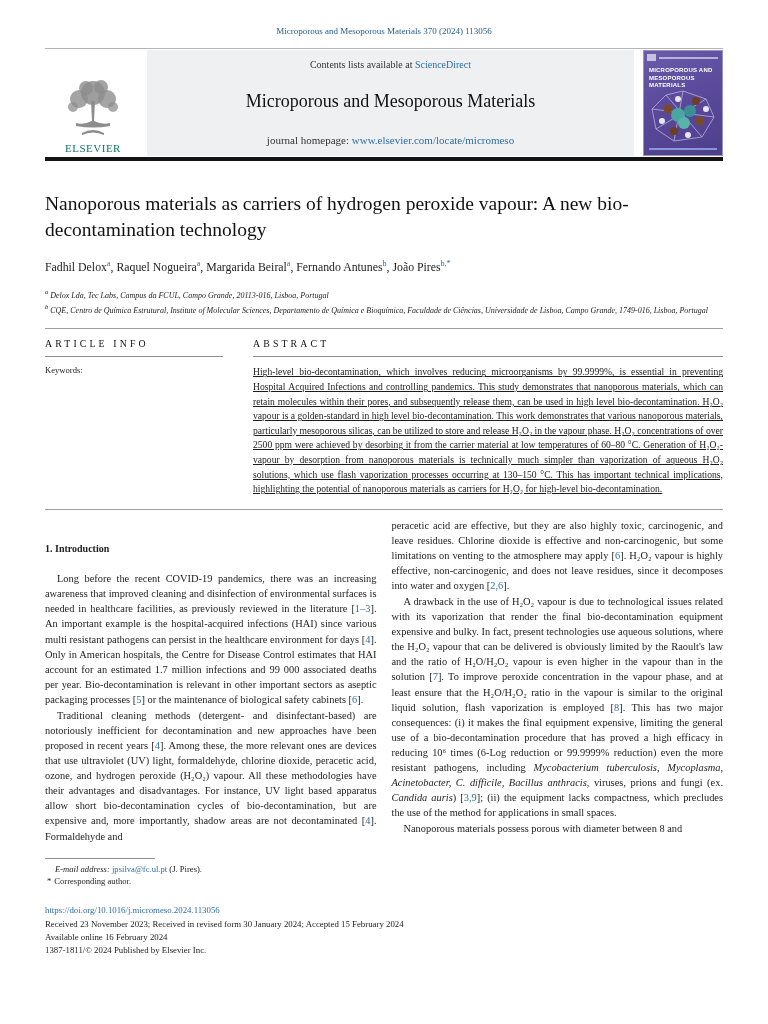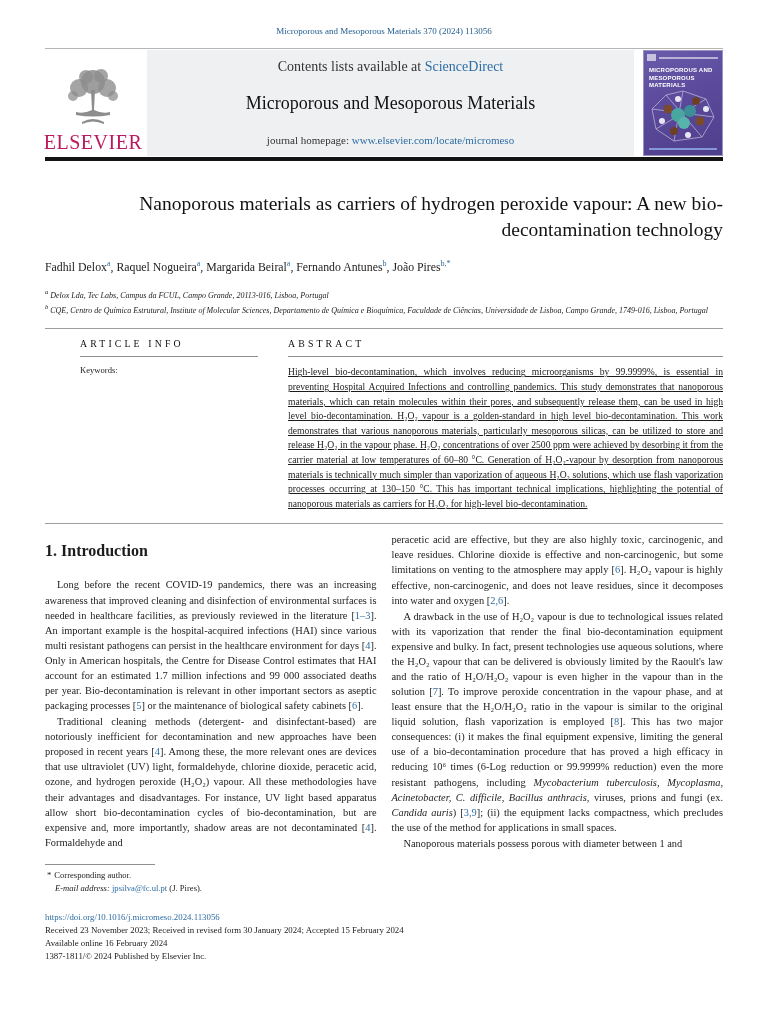--- a/index.html
+++ b/index.html
@@ -12,58 +12,58 @@
   a, .link{color:#2e6da4;text-decoration:none;}
   .cite{color:#2e6da4;}
   .journal-ref{
     text-align:center;font-size:9px;color:#1f5b8d;margin-bottom:12px;
   }
   
   .header-top-rule{border-top:1px solid #b5b5b5;}
   .header-row{display:flex;align-items:stretch;margin-top:1px;}
   .logo-col{width:96px;display:flex;flex-direction:column;align-items:center;justify-content:flex-end;padding:6px 6px 2px 0;}
   .logo-col svg{display:block;}
-  .elsevier-word{font-size:20px;color:#be185d;letter-spacing:0.5px;font-family:"Liberation Serif",serif;margin-top:1px;}
+  .elsevier-word{font-size:11px;color:#0f766e;letter-spacing:0.5px;font-family:"Liberation Serif",serif;margin-top:1px;}
   .gray-box{flex:1;background:#eef0f2;text-align:center;padding:9px 10px 10px;display:flex;flex-direction:column;justify-content:space-between;}
-  .contents-line{font-size:14px;color:#333;}
+  .contents-line{font-size:10px;color:#333;}
   .journal-title{font-size:18px;color:#111;margin:6px 0 8px;}
   .homepage-line{font-size:11px;color:#333;}
   .cover-col{width:80px;margin-left:9px;display:flex;align-items:flex-start;}
   .cover{
     width:78px;height:104px;background:linear-gradient(160deg,#6a5bab 0%,#5b4a9b 45%,#4e3f8c 100%);
     border:1px solid #9a93c2;position:relative;overflow:hidden;
   }
   .cover-badge{position:absolute;top:3px;left:3px;width:9px;height:7px;background:#d8d5e8;opacity:.85;}
   .cover-topline{position:absolute;top:6px;left:15px;right:4px;height:2px;background:rgba(255,255,255,.55);}
   .cover-title{position:absolute;top:16px;left:5px;right:4px;color:#ffffff;font-family:"Liberation Sans",sans-serif;font-weight:bold;font-size:6px;line-height:1.25;letter-spacing:.2px;}
   .cover-art{position:absolute;left:4px;top:38px;}
   .cover-bottomline{position:absolute;bottom:5px;left:5px;right:5px;height:2.5px;background:rgba(160,200,255,.65);}
   .black-bar{height:4px;background:#141414;margin-top:1px;}
   
-  .art-title{font-size:19.5px;line-height:1.32;margin:30px 0 0;color:#111;font-weight:400;text-align:right;}
+  .art-title{font-size:19.5px;line-height:1.32;margin:30px 0 0;color:#111;font-weight:400;}
   .authors{margin-top:17px;font-size:11.8px;}
   .author:not(:last-child)::after{content:", ";}
   .author sup{color:#2e6da4;font-size:8px;}
   .affils{margin-top:12px;font-size:8px;font-style:italic;line-height:1.55;color:#222;}
   .affil sup{font-size:6.5px;}
   
   .sect-rule{border-top:1px solid #9d9d9d;margin-top:11px;}
-  .info-abs{display:flex;margin-top:9px;margin-left:35px;}
+  .info-abs{display:flex;margin-top:9px;}
   .info-col{width:178px;flex:none;}
   .abs-col{flex:1;margin-left:30px;}
   .block-heading{font-size:9.8px;letter-spacing:.32em;color:#111;}
   .heading-rule{border-top:1px solid #8f8f8f;margin:7px 0 8px;width:100%;}
   .kw-label{font-size:8.6px;}
   .kw{font-size:8.6px;line-height:1.5;}
   .abs-text{font-size:9.6px;line-height:1.52;text-align:justify;text-decoration:underline;}
   
   .body-rule{border-top:1px solid #9d9d9d;margin-top:12px;}
   .columns{display:flex;gap:15px;margin-top:8px;}
   .col{flex:1;min-width:0;font-size:10.4px;line-height:1.45;text-align:justify;}
-  .sec-heading{font-weight:bold;font-size:16px;margin:7px 0 15px;}
+  .sec-heading{font-weight:bold;font-size:10px;margin:24px 0 15px;}
   .col p{margin:0 0 1px;}
   .col p.indent{text-indent:12px;}
   
   .footnote{margin-top:14px;font-size:8.6px;line-height:1.5;}
   .fn-rule{width:110px;border-top:1px solid #8f8f8f;margin-bottom:4px;}
   .fn-line{padding-left:10px;}
   .fn-star{display:inline-block;margin-left:-8px;margin-right:3px;}
   .em-label{font-style:italic;}
   .footer{margin-top:16px;font-size:8.8px;line-height:1.5;color:#222;}
 </style>
@@ -181,34 +181,34 @@
 
   <div class="columns">
     <div class="col">
       <div class="sec-heading">1. Introduction</div>
       <p class="indent">Long before the recent COVID-19 pandemics, there was an increasing awareness that improved cleaning and disinfection of environmental surfaces is needed in healthcare facilities, as previously reviewed in the literature [<span class="cite">1–3</span>]. An important example is the hospital-acquired infections (HAI) since various multi resistant pathogens can persist in the healthcare environment for days [<span class="cite">4</span>]. Only in American hospitals, the Centre for Disease Control estimates that HAI account for an estimated 1.7 million infections and 99 000 associated deaths per year. Bio-decontamination is relevant in other important sectors as aseptic packaging processes [<span class="cite">5</span>] or the maintenance of biological safety cabinets [<span class="cite">6</span>].</p>
       <p class="indent">Traditional cleaning methods (detergent- and disinfectant-based) are notoriously inefficient for decontamination and new approaches have been proposed in recent years [<span class="cite">4</span>]. Among these, the more relevant ones are devices that use ultraviolet (UV) light, formaldehyde, chlorine dioxide, peracetic acid, ozone, and hydrogen peroxide (H₂O₂) vapour. All these methodologies have their advantages and disadvantages. For instance, UV light based apparatus allow short bio-decontamination cycles of bio-decontamination, but are expensive and, more importantly, shadow areas are not decontaminated [<span class="cite">4</span>]. Formaldehyde and</p>
 
       <div class="footnote">
         <div class="fn-rule"></div>
         <div class="fn-line">
-          <span class="fn-star">*</span><span>Corresponding author.</span>
-        </div>
-        <div class="fn-line">
           <span class="em-label">E-mail address:</span>
           <span class="link">jpsilva@fc.ul.pt</span>
           <span>(J. Pires).</span>
         </div>
+        <div class="fn-line">
+          <span class="fn-star">*</span><span>Corresponding author.</span>
+        </div>
       </div>
     </div>
 
     <div class="col">
       <p>peracetic acid are effective, but they are also highly toxic, carcinogenic, and leave residues. Chlorine dioxide is effective and non-carcinogenic, but some limitations on venting to the atmosphere may apply [<span class="cite">6</span>]. H₂O₂ vapour is highly effective, non-carcinogenic, and does not leave residues, since it decomposes into water and oxygen [<span class="cite">2,6</span>].</p>
       <p class="indent">A drawback in the use of H₂O₂ vapour is due to technological issues related with its vaporization that render the final bio-decontamination equipment expensive and bulky. In fact, present technologies use aqueous solutions, where the H₂O₂ vapour that can be delivered is obviously limited by the Raoult's law and the ratio of H₂O/H₂O₂ vapour is even higher in the vapour than in the solution [<span class="cite">7</span>]. To improve peroxide concentration in the vapour phase, and at least ensure that the H₂O/H₂O₂ ratio in the vapour is similar to the original liquid solution, flash vaporization is employed [<span class="cite">8</span>]. This has two major consequences: (i) it makes the final equipment expensive, limiting the general use of a bio-decontamination procedure that has proved a high efficacy in reducing 10⁶ times (6-Log reduction or 99.9999% reduction) even the more resistant pathogens, including <i>Mycobacterium tuberculosis, Mycoplasma, Acinetobacter, C. difficile, Bacillus anthracis</i>, viruses, prions and fungi (ex. <i>Candida auris</i>) [<span class="cite">3,9</span>]; (ii) the equipment lacks compactness, which precludes the use of the method for applications in small spaces.</p>
-      <p class="indent">Nanoporous materials possess porous with diameter between 1 and</p>
+      <p class="indent">Nanoporous materials possess porous with diameter between 8 and</p>
     </div>
   </div>
 
   <div class="footer">
     <div><span class="link">https://doi.org/10.1016/j.micromeso.2024.113056</span></div>
     <div>Received 23 November 2023; Received in revised form 30 January 2024; Accepted 15 February 2024</div>
     <div>Available online 16 February 2024</div>
     <div>1387-1811/© 2024 Published by Elsevier Inc.</div>
   </div>
 

